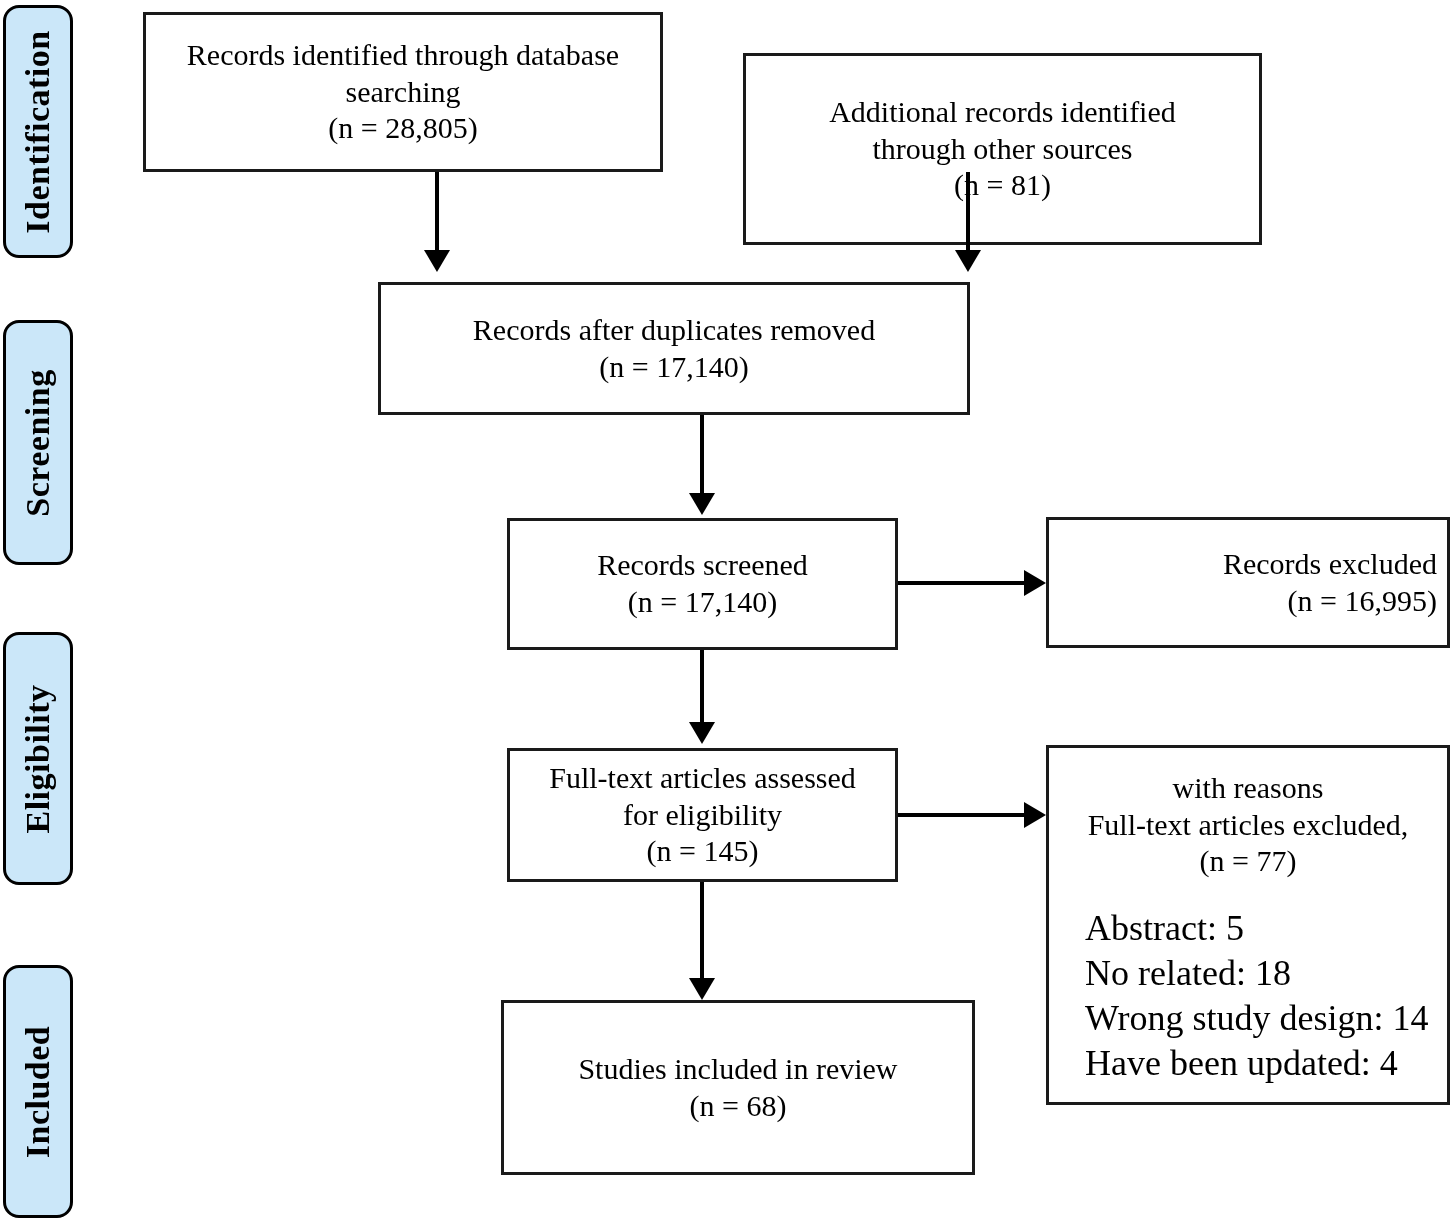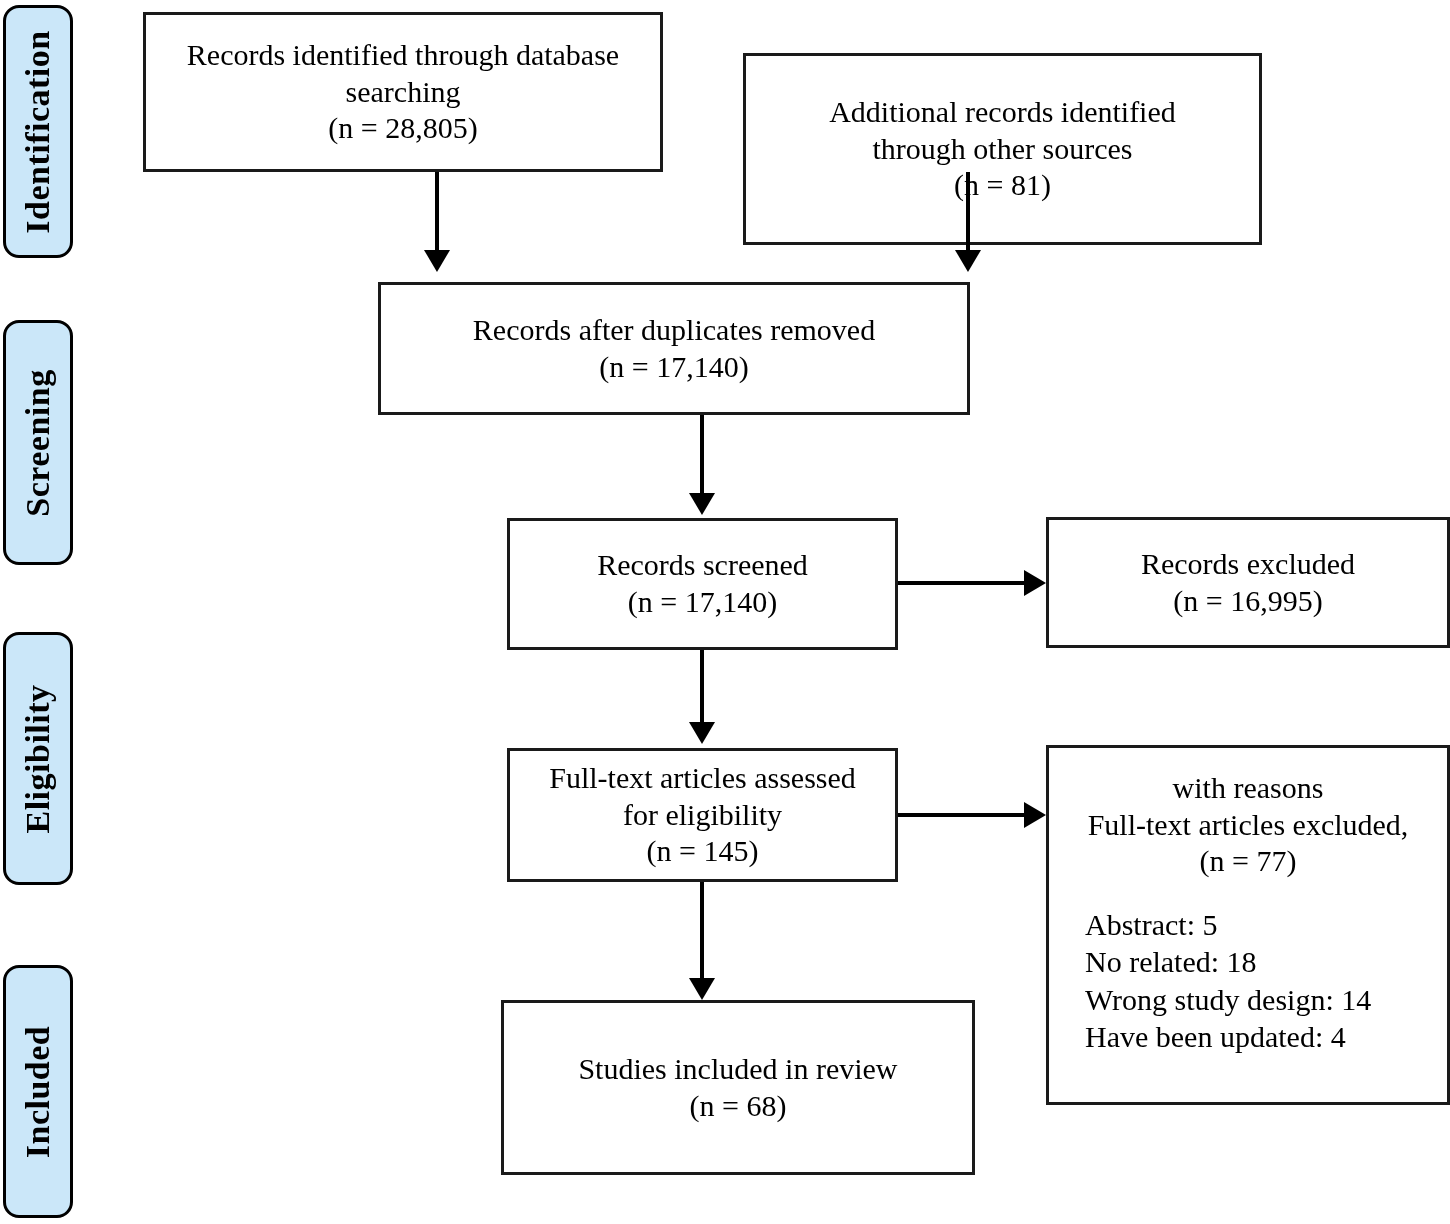--- a/index.html
+++ b/index.html
@@ -70,21 +70,21 @@
     width: 100%;
   }
   .reason-list {
     margin-top: 26px;
     width: 100%;
     padding-left: 26px;
     box-sizing: border-box;
     text-align: left;
   }
   .reason-list .reason-item {
-    font-size: 30px;
+    font-size: 36px;
     line-height: 1.25;
     white-space: nowrap;
     text-align: left;
   }
 
   
   .conn-v {
     position: absolute;
     width: 4px;
     background: #000000;
@@ -156,21 +156,21 @@
   </div>
 
   <div class="conn-v" style="left:700px; top:415px; height:78px;"></div>
   <div class="arrow-down" style="left:689px; top:493px;"></div>
 
   <div class="flow-box" style="left:507px; top:518px; width:391px; height:132px;">
     <div class="box-line">Records screened</div>
     <div class="box-line">(n = 17,140)</div>
   </div>
 
-  <div class="flow-box" style="left:1046px; top:517px; width:404px; height:131px;">
+  <div class="flow-box" style="left:1046px; top:517px; width:404px; height:131px;align-items:flex-end;">
     <div class="box-line">Records excluded</div>
     <div class="box-line">(n = 16,995)</div>
   </div>
 
   <div class="conn-h" style="left:898px; top:581px; width:128px;"></div>
   <div class="arrow-right" style="left:1024px; top:570px;"></div>
 
   <div class="conn-v" style="left:700px; top:650px; height:72px;"></div>
   <div class="arrow-down" style="left:689px; top:722px;"></div>
 

